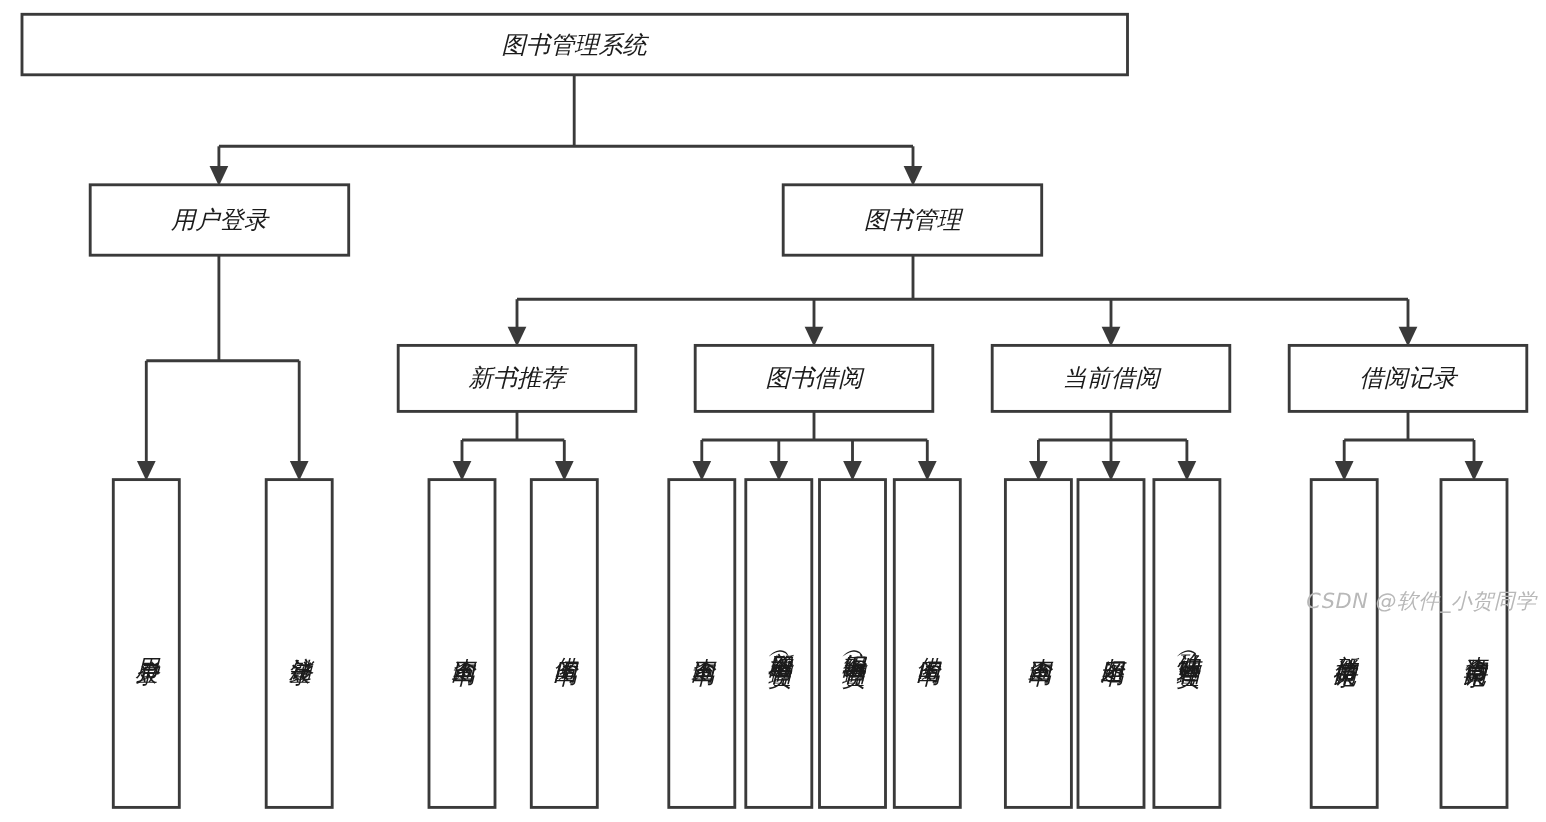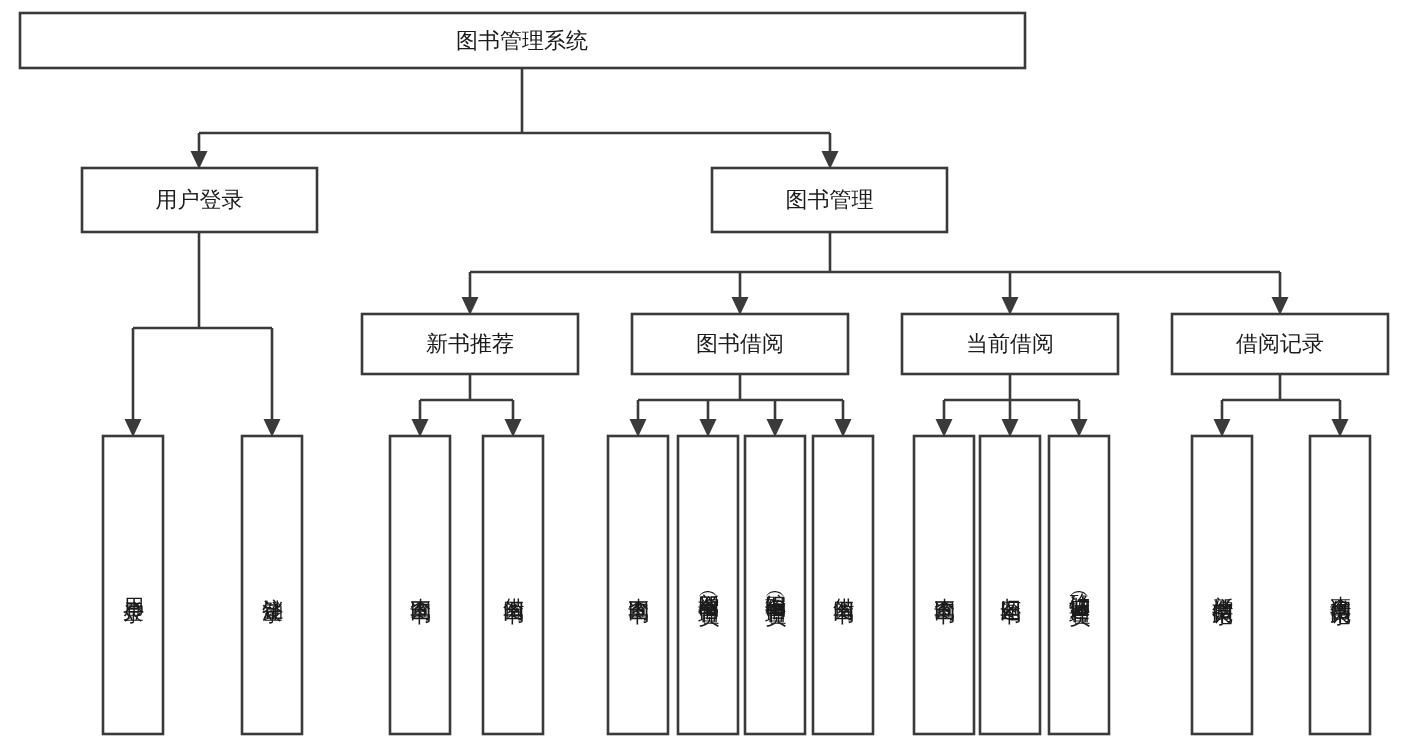--- a/index.html
+++ b/index.html
@@ -11,20 +11,21 @@
     width: 1405px;
     height: 747px;
     font-family: "DejaVu Sans", "Liberation Sans", sans-serif;
     overflow: hidden;
   }
   #diagram-root {
     position: relative;
     width: 1405px;
     height: 566px;
     background: #ffffff;
+    font-style: italic;
   }
   svg.flow {
     position: absolute;
     top: 0;
     left: 0;
     width: 1405px;
     height: 747px;
   }
   .node-rect {
     fill: #ffffff;
@@ -252,14 +253,15 @@
     <span class="node-label-v">确认归还（管理员）</span>
   </div>
 
   <div class="node-label-v-wrap" style="left:1192px; top:436px; width:60px; height:298px;">
     <span class="node-label-v">新增借阅记录</span>
   </div>
   <div class="node-label-v-wrap" style="left:1310px; top:436px; width:60px; height:298px;">
     <span class="node-label-v">查询借阅记录</span>
   </div>
 
+  <div class="watermark">CSDN @软件_小贺同学</div>
 
 </div>
 
 </body></html>

